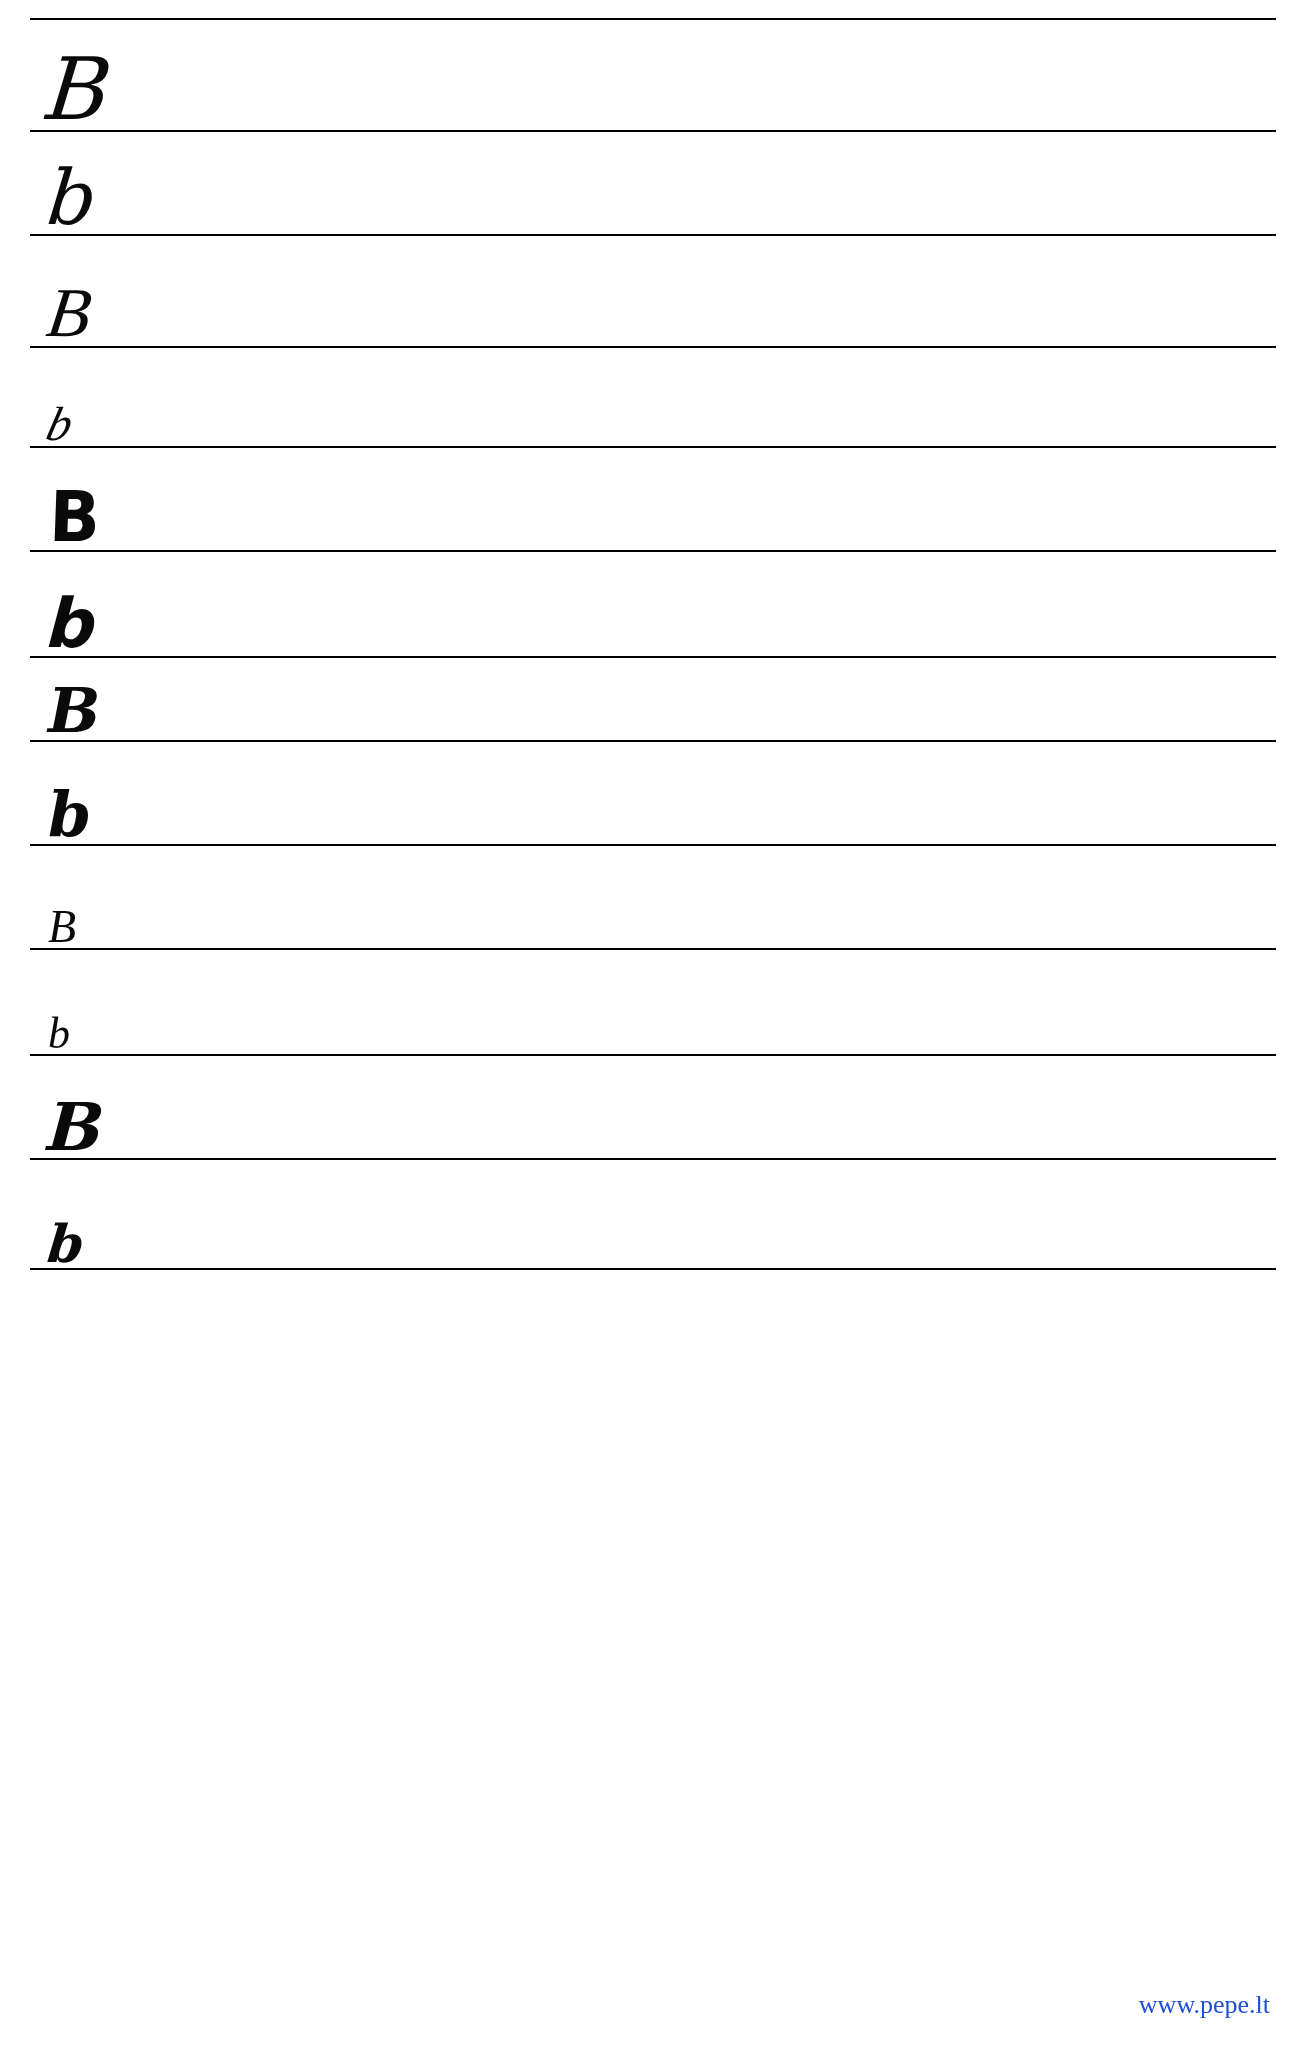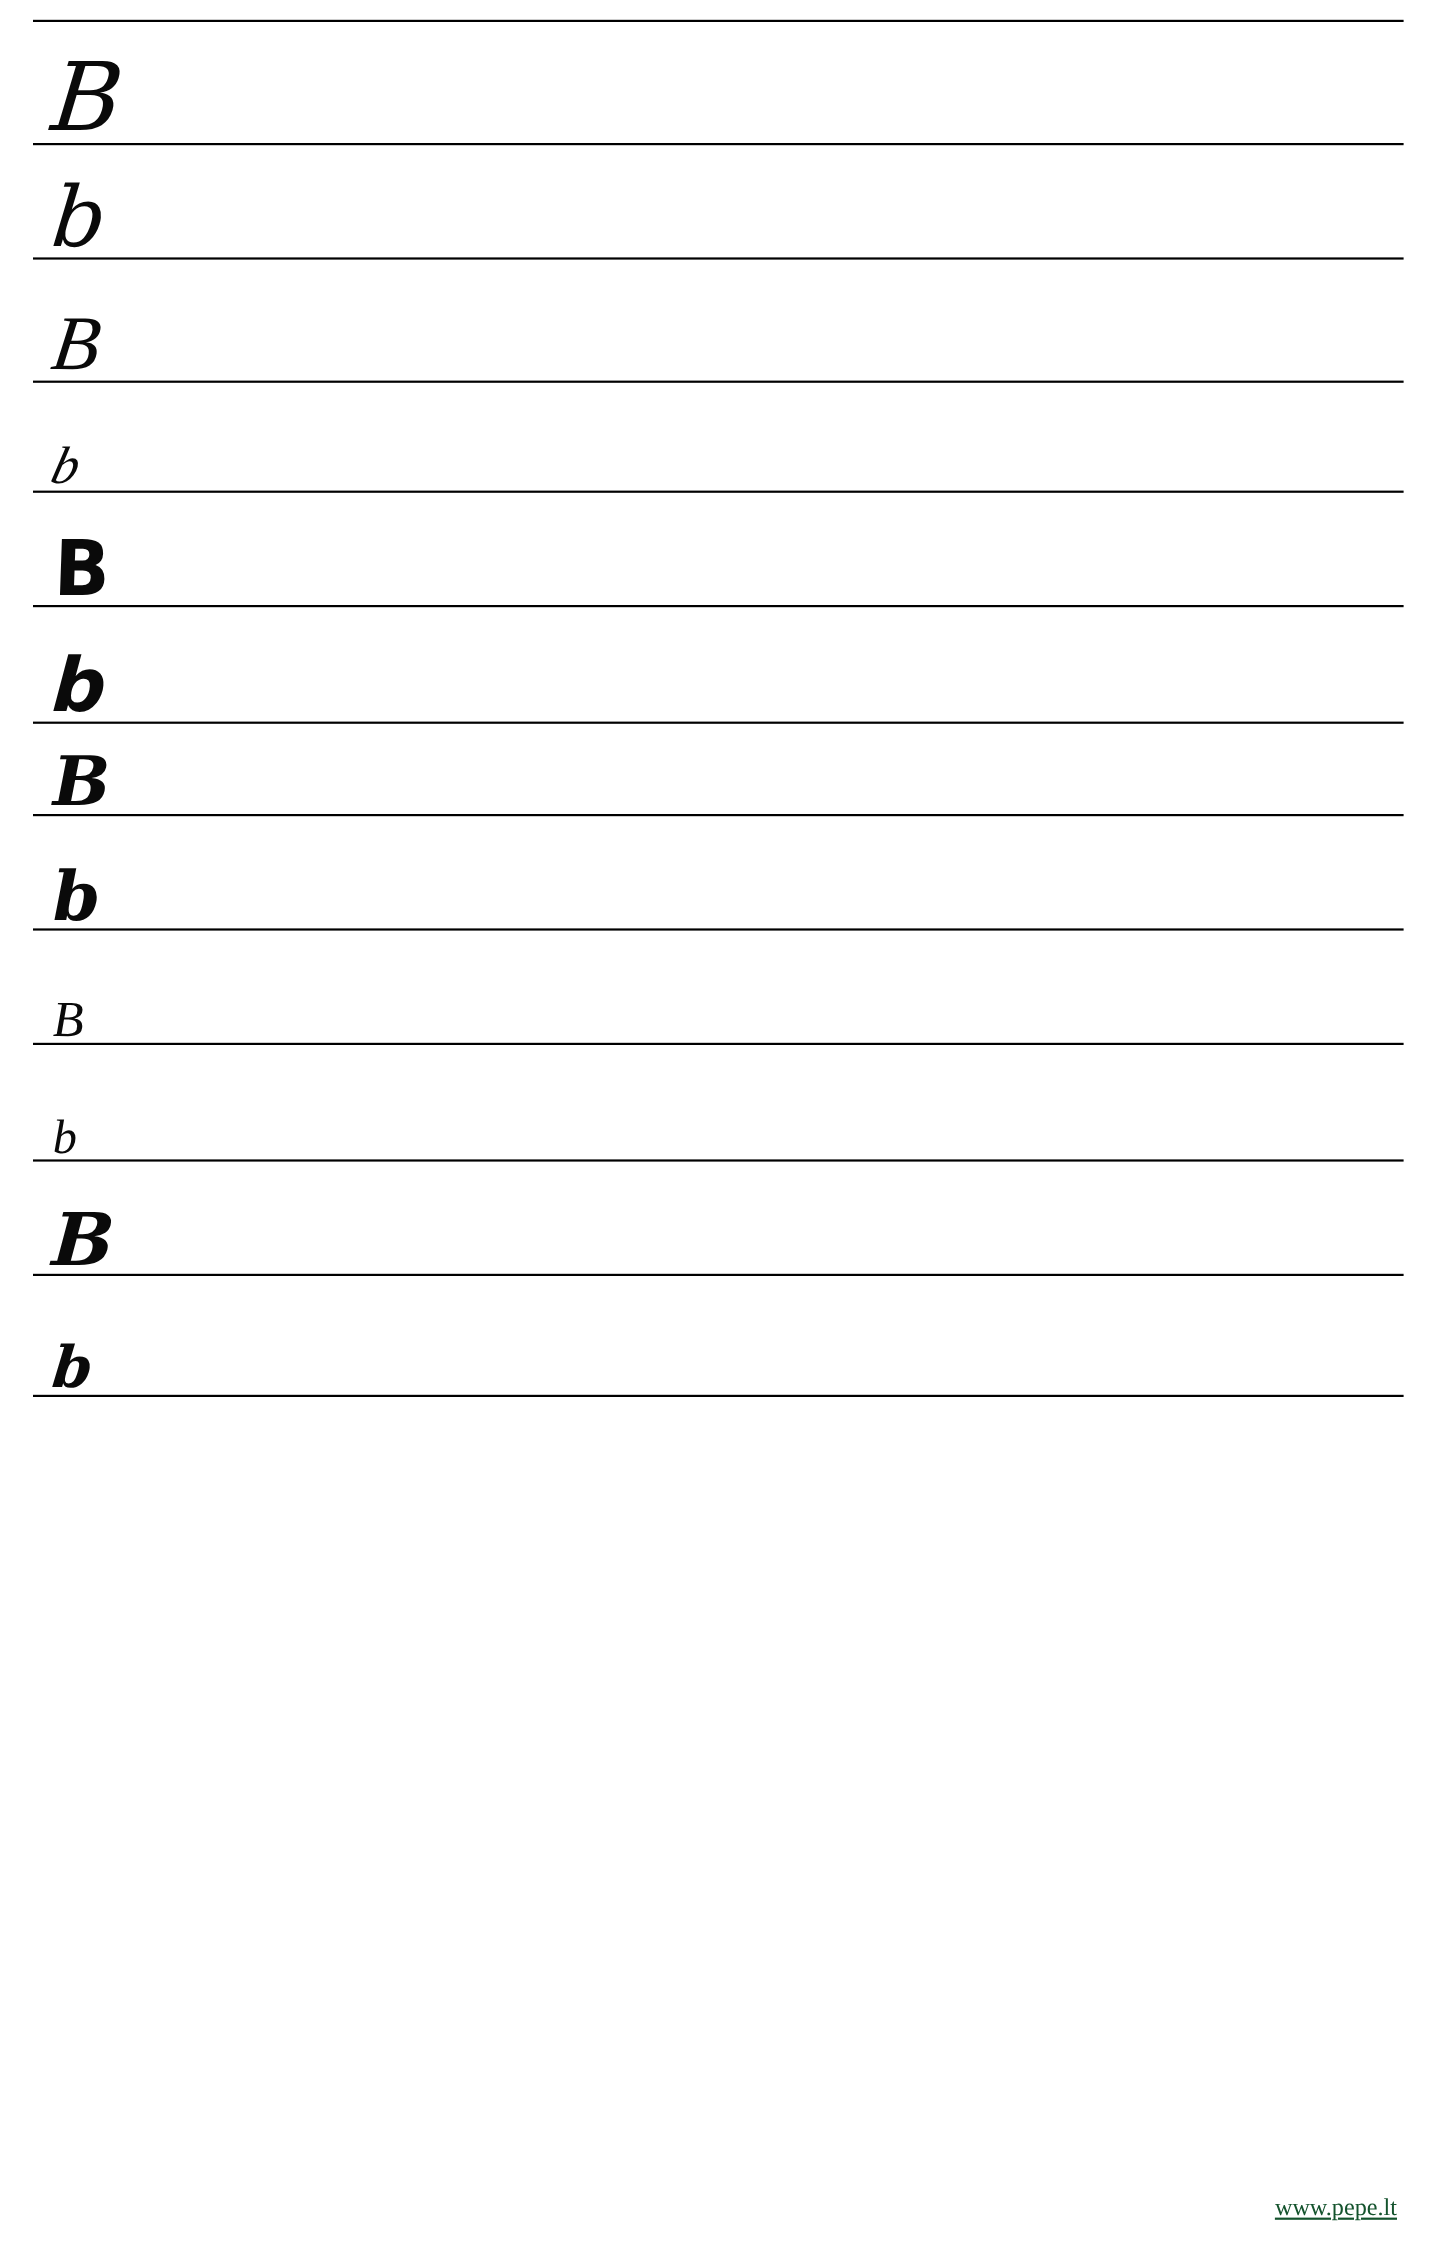--- a/index.html
+++ b/index.html
@@ -141,23 +141,22 @@
   }
 
   .footer {
     position: absolute;
     right: 36px;
     bottom: 28px;
     text-align: right;
   }
   .footer a, .footer .site {
     font-family: "Liberation Serif", serif;
-    font-size: 22px;
-    color: #14532d;
-    text-decoration: underline;
+    font-size: 26px;
+    color: #1d4ed8;
   }
 </style>
 </head>
 <body>
 
 <div class="sheet">
 
   <div class="top-rule"></div>
 
   <div class="rows">

